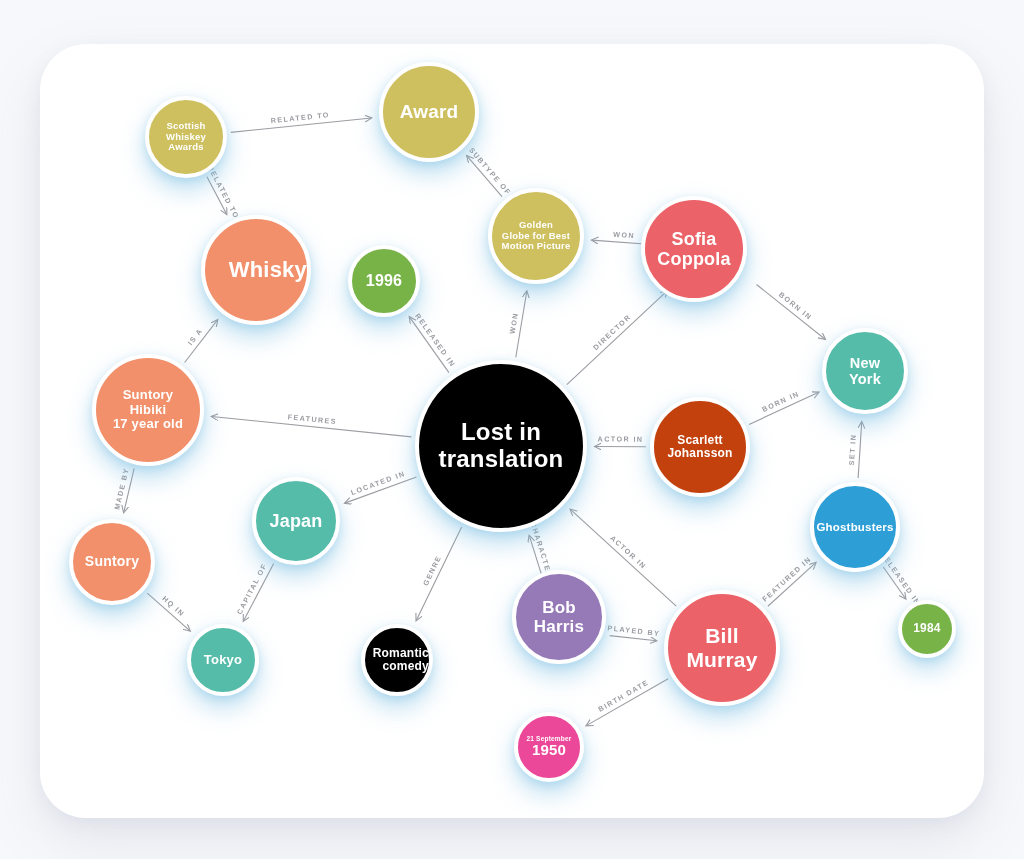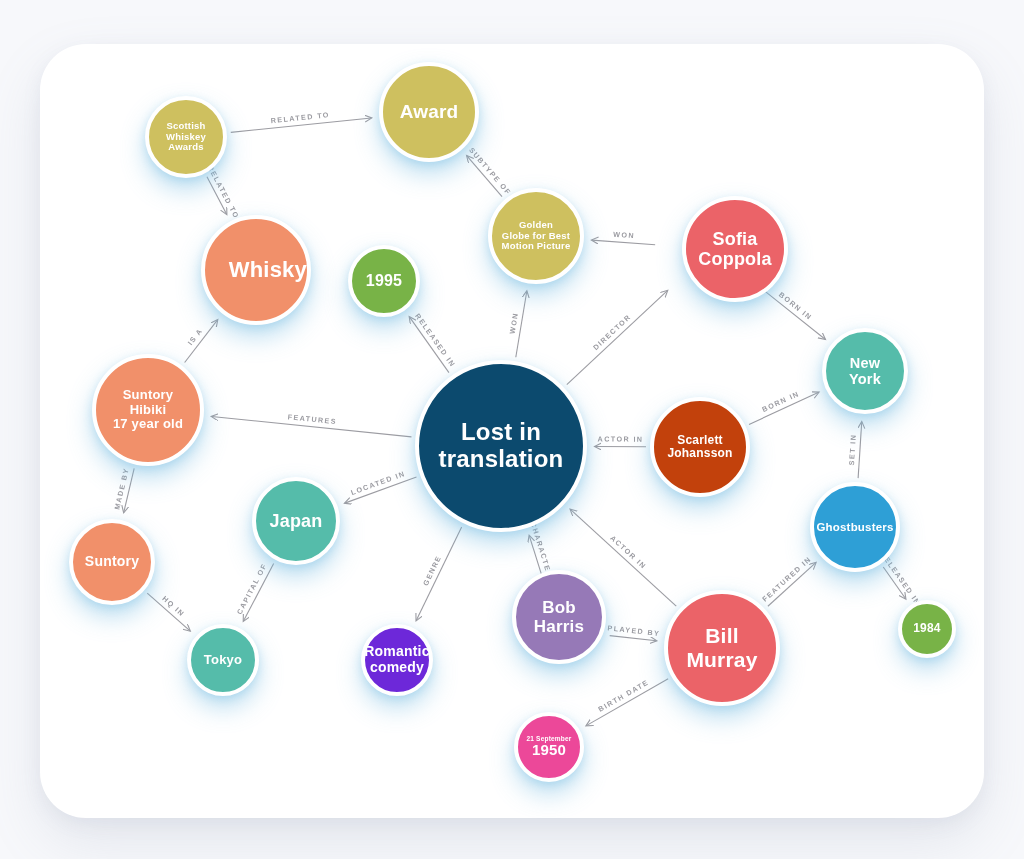--- a/index.html
+++ b/index.html
@@ -191,58 +191,58 @@
         <span class="node-line">Whiskey</span>
         <span class="node-line">Awards</span>
       </div>
       <div class="node" style="left: 379px; top: 62px; width: 100px; height: 100px; background: rgb(206, 192, 95); font-size: 19px;">
         <span class="node-line">Award</span>
       </div>
       <div class="node" style="left: 201px; top: 215px; width: 110px; height: 110px; background: rgb(241, 144, 106); font-size: 22px; align-items: flex-end;">
         <span class="node-line">Whisky</span>
       </div>
       <div class="node" style="left: 348px; top: 245px; width: 72px; height: 72px; background: rgb(120, 179, 71); font-size: 16px;">
-        <span class="node-line">1995</span>
+        <span class="node-line">1996</span>
       </div>
       <div class="node" style="left: 488px; top: 188px; width: 96px; height: 96px; background: rgb(206, 192, 95); font-size: 9.5px;">
         <span class="node-line">Golden</span>
         <span class="node-line">Globe for Best</span>
         <span class="node-line">Motion Picture</span>
       </div>
-      <div class="node" style="left: 682px; top: 196px; width: 106px; height: 106px; background: rgb(235, 99, 104); font-size: 18px;">
+      <div class="node" style="left: 641px; top: 196px; width: 106px; height: 106px; background: rgb(235, 99, 104); font-size: 18px;">
         <span class="node-line">Sofia</span>
         <span class="node-line">Coppola</span>
       </div>
       <div class="node" style="left: 822px; top: 328px; width: 86px; height: 86px; background: rgb(85, 188, 170); font-size: 14.5px;">
         <span class="node-line">New</span>
         <span class="node-line">York</span>
       </div>
       <div class="node" style="left: 92px; top: 354px; width: 112px; height: 112px; background: rgb(241, 144, 106); font-size: 13px;">
         <span class="node-line">Suntory</span>
         <span class="node-line">Hibiki</span>
         <span class="node-line">17 year old</span>
       </div>
-      <div class="node" style="left: 415px; top: 360px; width: 172px; height: 172px; background: #0c4a6e; font-size: 24px;">
+      <div class="node" style="left: 415px; top: 360px; width: 172px; height: 172px; background: #000000; font-size: 24px;">
         <span class="node-line">Lost in</span>
         <span class="node-line">translation</span>
       </div>
       <div class="node" style="left: 650px; top: 397px; width: 100px; height: 100px; background: #c2410c; font-size: 12px;">
         <span class="node-line">Scarlett</span>
         <span class="node-line">Johansson</span>
       </div>
       <div class="node" style="left: 252px; top: 477px; width: 88px; height: 88px; background: rgb(85, 188, 170); font-size: 18px;">
         <span class="node-line">Japan</span>
       </div>
       <div class="node" style="left: 810px; top: 482px; width: 90px; height: 90px; background: rgb(46, 159, 214); font-size: 11.5px;">
         <span class="node-line">Ghostbusters</span>
       </div>
       <div class="node" style="left: 69px; top: 519px; width: 86px; height: 86px; background: rgb(241, 144, 106); font-size: 14px;">
         <span class="node-line">Suntory</span>
       </div>
-      <div class="node" style="left: 361px; top: 624px; width: 72px; height: 72px; background: #6d28d9; font-size: 14px;">
+      <div class="node" style="left: 361px; top: 624px; width: 72px; height: 72px; background: #000000; font-size: 12px; align-items: flex-end;">
         <span class="node-line">Romantic</span>
         <span class="node-line">comedy</span>
       </div>
       <div class="node" style="left: 512px; top: 570px; width: 94px; height: 94px; background: rgb(150, 121, 183); font-size: 17px;">
         <span class="node-line">Bob</span>
         <span class="node-line">Harris</span>
       </div>
       <div class="node" style="left: 664px; top: 590px; width: 116px; height: 116px; background: rgb(235, 99, 104); font-size: 21px;">
         <span class="node-line">Bill</span>
         <span class="node-line">Murray</span>

